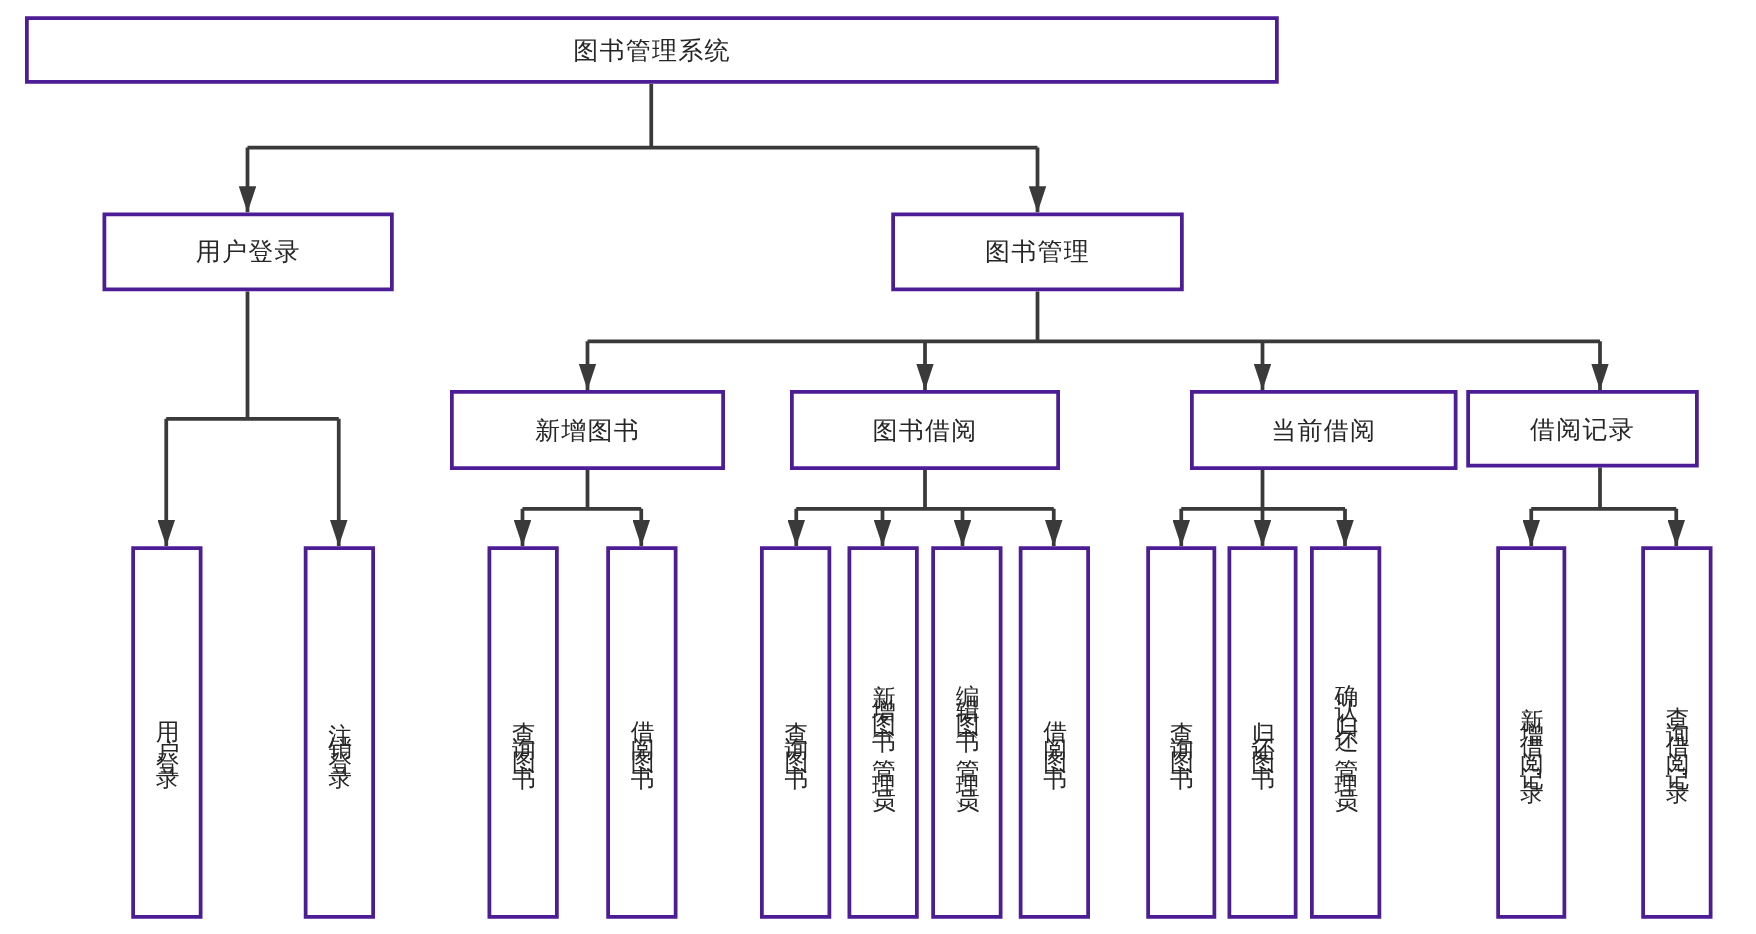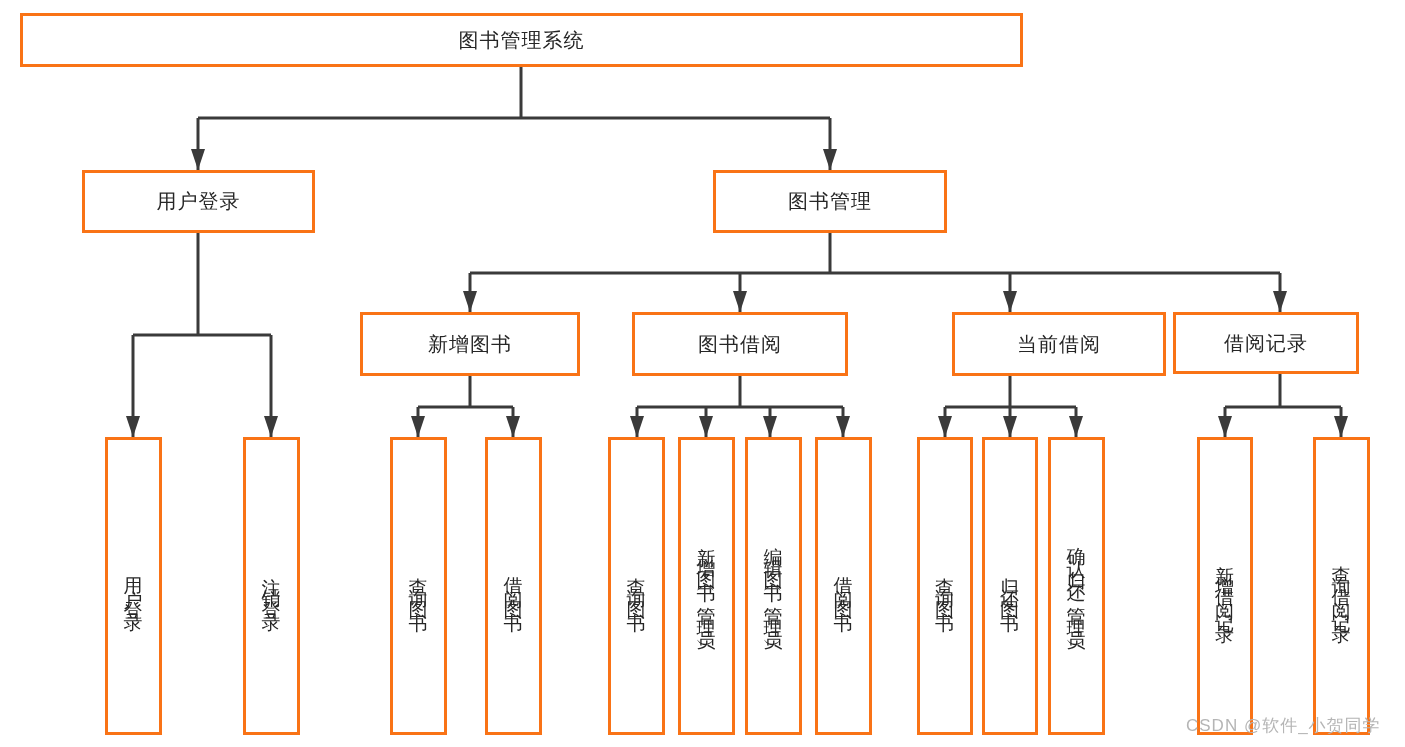--- a/index.html
+++ b/index.html
@@ -1,21 +1,21 @@
 <!DOCTYPE html>
 <html><head>
 <meta charset="utf-8">
 <style>
   html,body{margin:0;padding:0;background:#ffffff;}
   #canvas{
     position:relative;width:1405px;height:747px;background:#ffffff;overflow:hidden;
     font-family:"Liberation Sans","DejaVu Sans",sans-serif;color:#262626;
   }
   .box{
-    position:absolute;box-sizing:border-box;border:3px solid #f97316;background:#ffffff;
+    position:absolute;box-sizing:border-box;border:3px solid #4c1d95;background:#ffffff;
     display:flex;align-items:center;justify-content:center;
   }
   .box.h span{font-size:20px;letter-spacing:1px;white-space:nowrap;}
   .box.v span{
     writing-mode:vertical-rl;text-orientation:mixed;
     font-size:19px;letter-spacing:12px;line-height:1;white-space:nowrap;
   }
   #wires{position:absolute;left:0;top:0;width:1405px;height:747px;pointer-events:none;}
   #wires path.l{stroke:#3a3a3a;stroke-width:3;fill:none;}
   #watermark{
@@ -133,15 +133,14 @@
   <div class="box v" style="left:1048px;top:437px;width:57px;height:298px;">
     <span>确认归还（管理员）</span>
   </div>
   <div class="box v" style="left:1197px;top:437px;width:56px;height:298px;">
     <span>新增借阅记录</span>
   </div>
   <div class="box v" style="left:1313px;top:437px;width:57px;height:298px;">
     <span>查询借阅记录</span>
   </div>
 
-  <div id="watermark">CSDN @软件_小贺同学</div>
 
 </div>
 
 </body></html>

